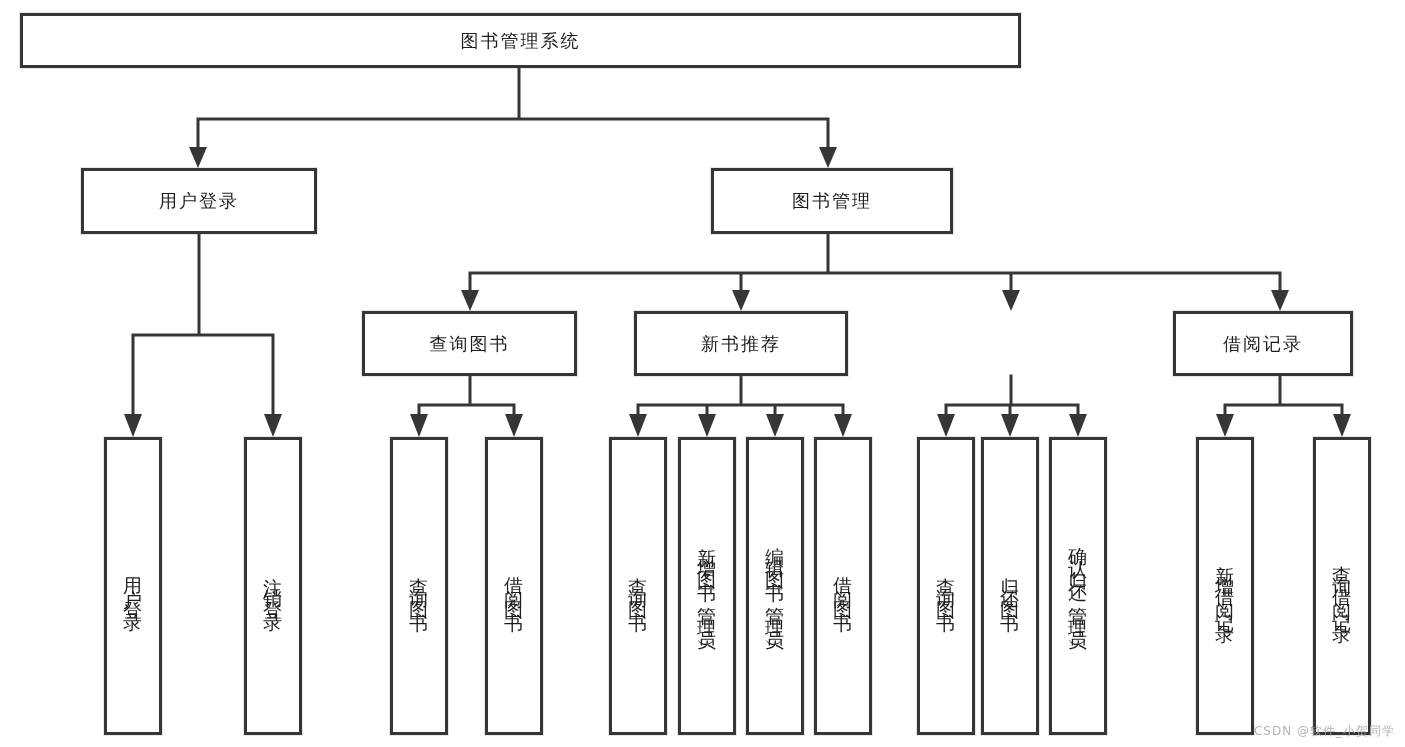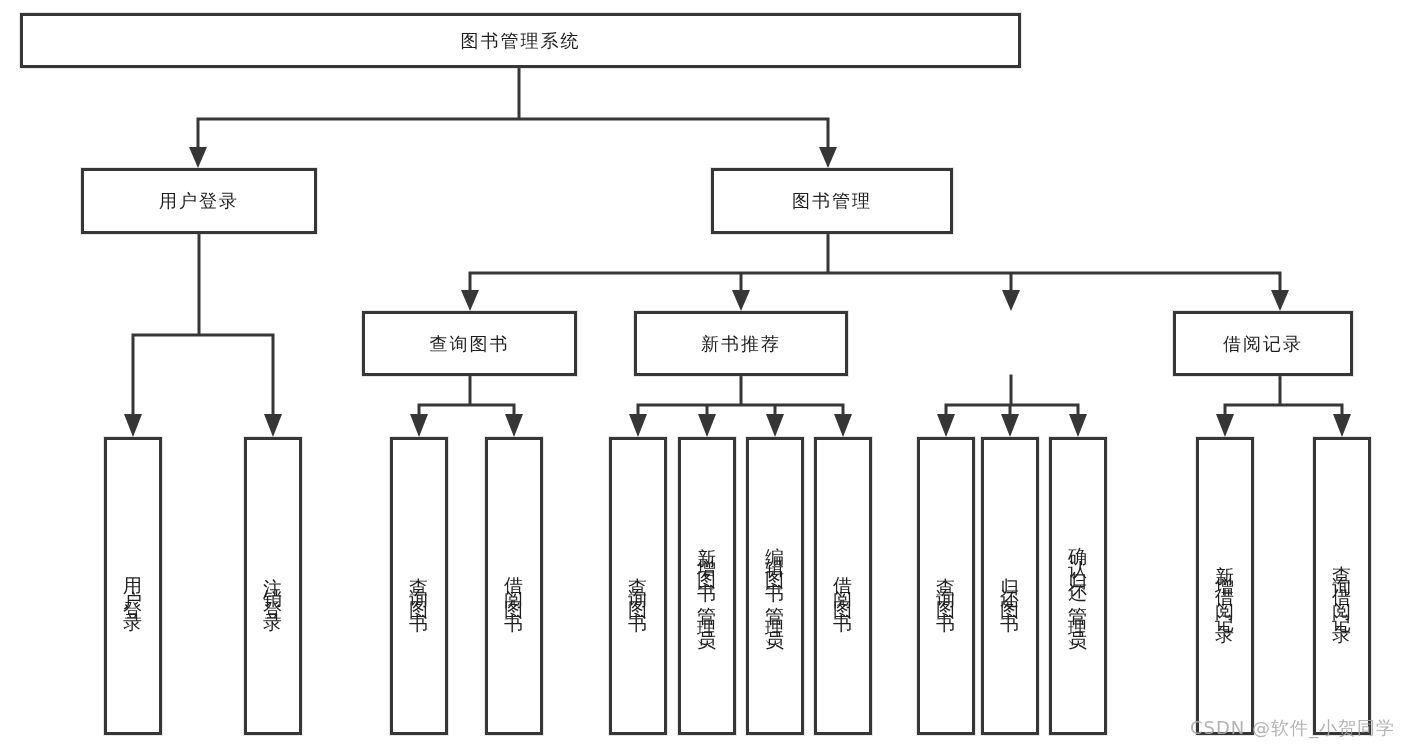--- a/index.html
+++ b/index.html
@@ -46,21 +46,21 @@
     writing-mode: vertical-rl;
     text-orientation: mixed;
     font-size: 19px;
     letter-spacing: 12px;
     line-height: 1;
   }
   .watermark {
     position: absolute;
     right: 10px;
     bottom: 7px;
-    font-size: 18px;
+    font-size: 12px;
     letter-spacing: 1px;
     color: var(--watermark, #ababab);
     opacity: 0.9;
     z-index: 5;
     white-space: nowrap;
     text-align: center;
   }
 </style>
 </head>
 <body>

